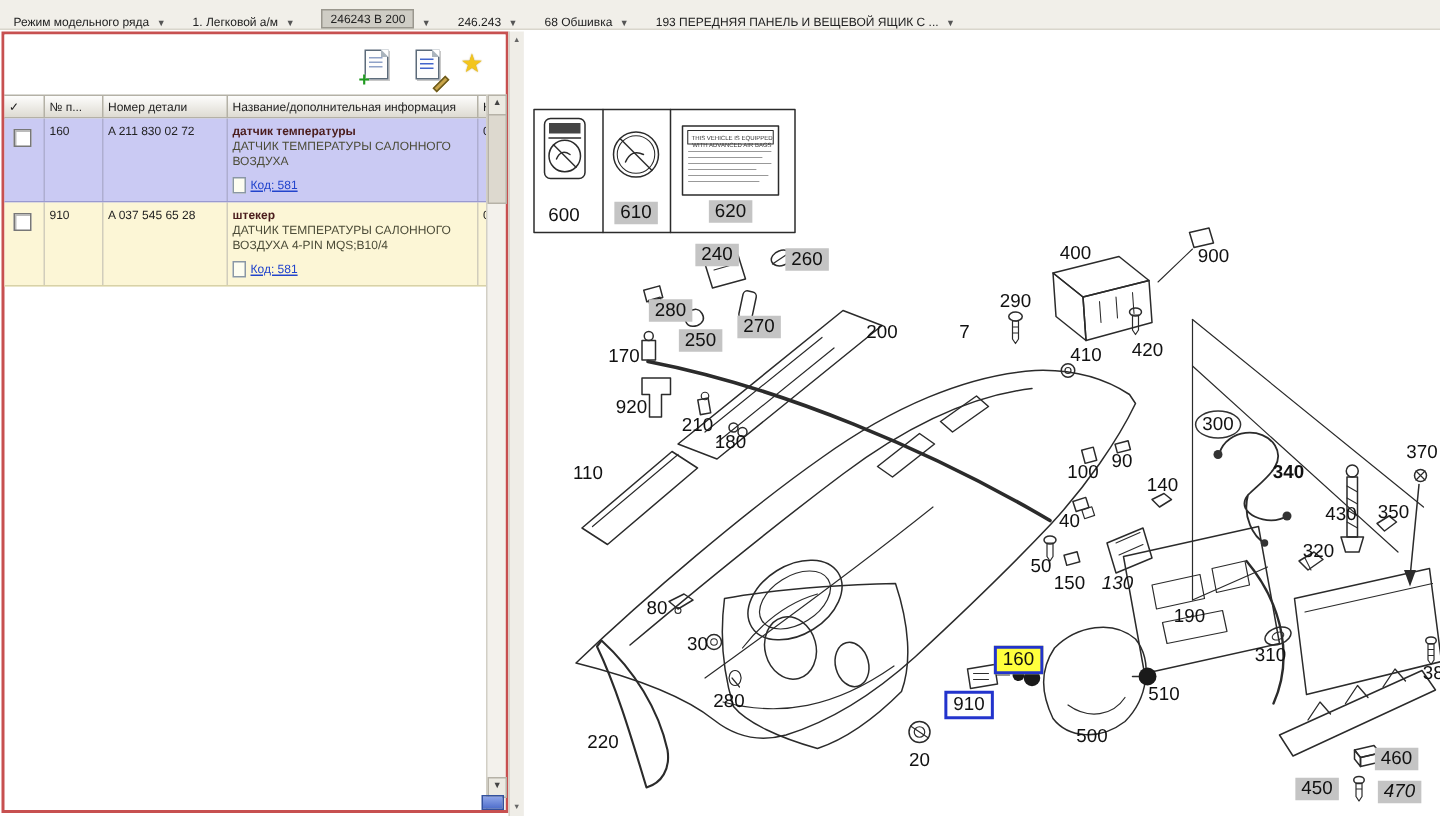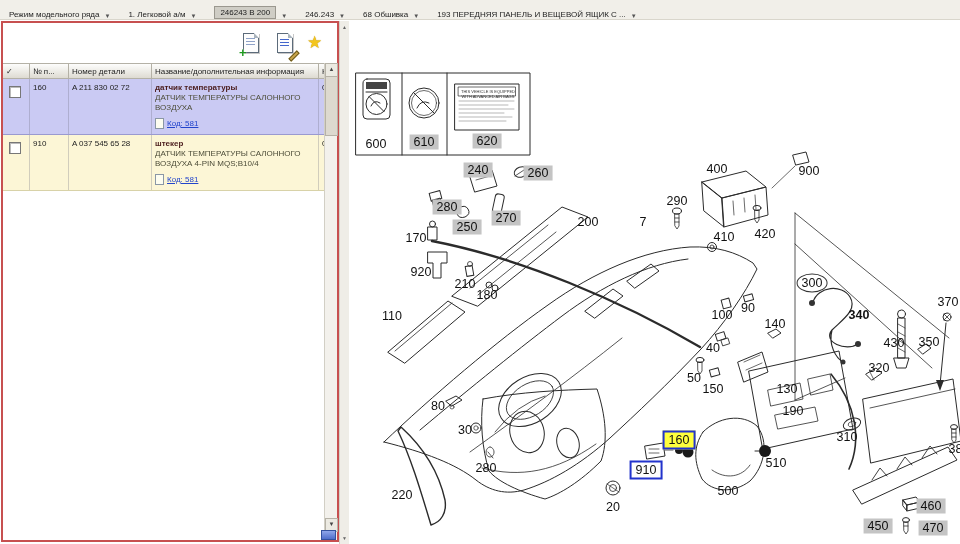--- a/index.html
+++ b/index.html
@@ -377,28 +377,28 @@
     <div class="plabel " style="left: 948px; top: 302px;">370</div>
     <div class="plabel " style="left: 929px; top: 342px;">350</div>
     <div class="plabel " style="left: 879px; top: 368px;">320</div>
     <div class="plabel " style="left: 847px; top: 437px;">310</div>
     <div class="plabel " style="left: 748px; top: 308px;">90</div>
     <div class="plabel " style="left: 722px; top: 315px;">100</div>
     <div class="plabel " style="left: 775px; top: 324px;">140</div>
     <div class="plabel " style="left: 713px; top: 348px;">40</div>
     <div class="plabel " style="left: 694px; top: 378px;">50</div>
     <div class="plabel " style="left: 713px; top: 389px;">150</div>
-    <div class="plabel " style="left: 787px; top: 389px;">130</div>
+    <div class="plabel " style="left: 745px; top: 389px; font-style: italic;">130</div>
     <div class="plabel " style="left: 793px; top: 411px;">190</div>
     <div class="plabel " style="left: 438px; top: 406px;">80</div>
     <div class="plabel " style="left: 465px; top: 430px;">30</div>
     <div class="plabel " style="left: 486px; top: 468px;">280</div>
     <div class="plabel " style="left: 402px; top: 495px;">220</div>
     <div class="plabel " style="left: 613px; top: 507px;">20</div>
     <div class="plabel " style="left: 728px; top: 491px;">500</div>
     <div class="plabel " style="left: 776px; top: 463px;">510</div>
     <div class="plabel yellow" style="left: 679px; top: 440px;">160</div>
     <div class="plabel whiteblue" style="left: 646px; top: 470px;">910</div>
     <div class="plabel gray" style="left: 878px; top: 526px;">450</div>
     <div class="plabel gray" style="left: 931px; top: 506px;">460</div>
-    <div class="plabel gray" style="left: 933px; top: 528px;">470</div>
+    <div class="plabel gray" style="left: 933px; top: 528px; font-style: italic;">470</div>
     <div class="plabel " style="left: 959px; top: 449px;">380</div>
   </div>
 
 </body></html>

